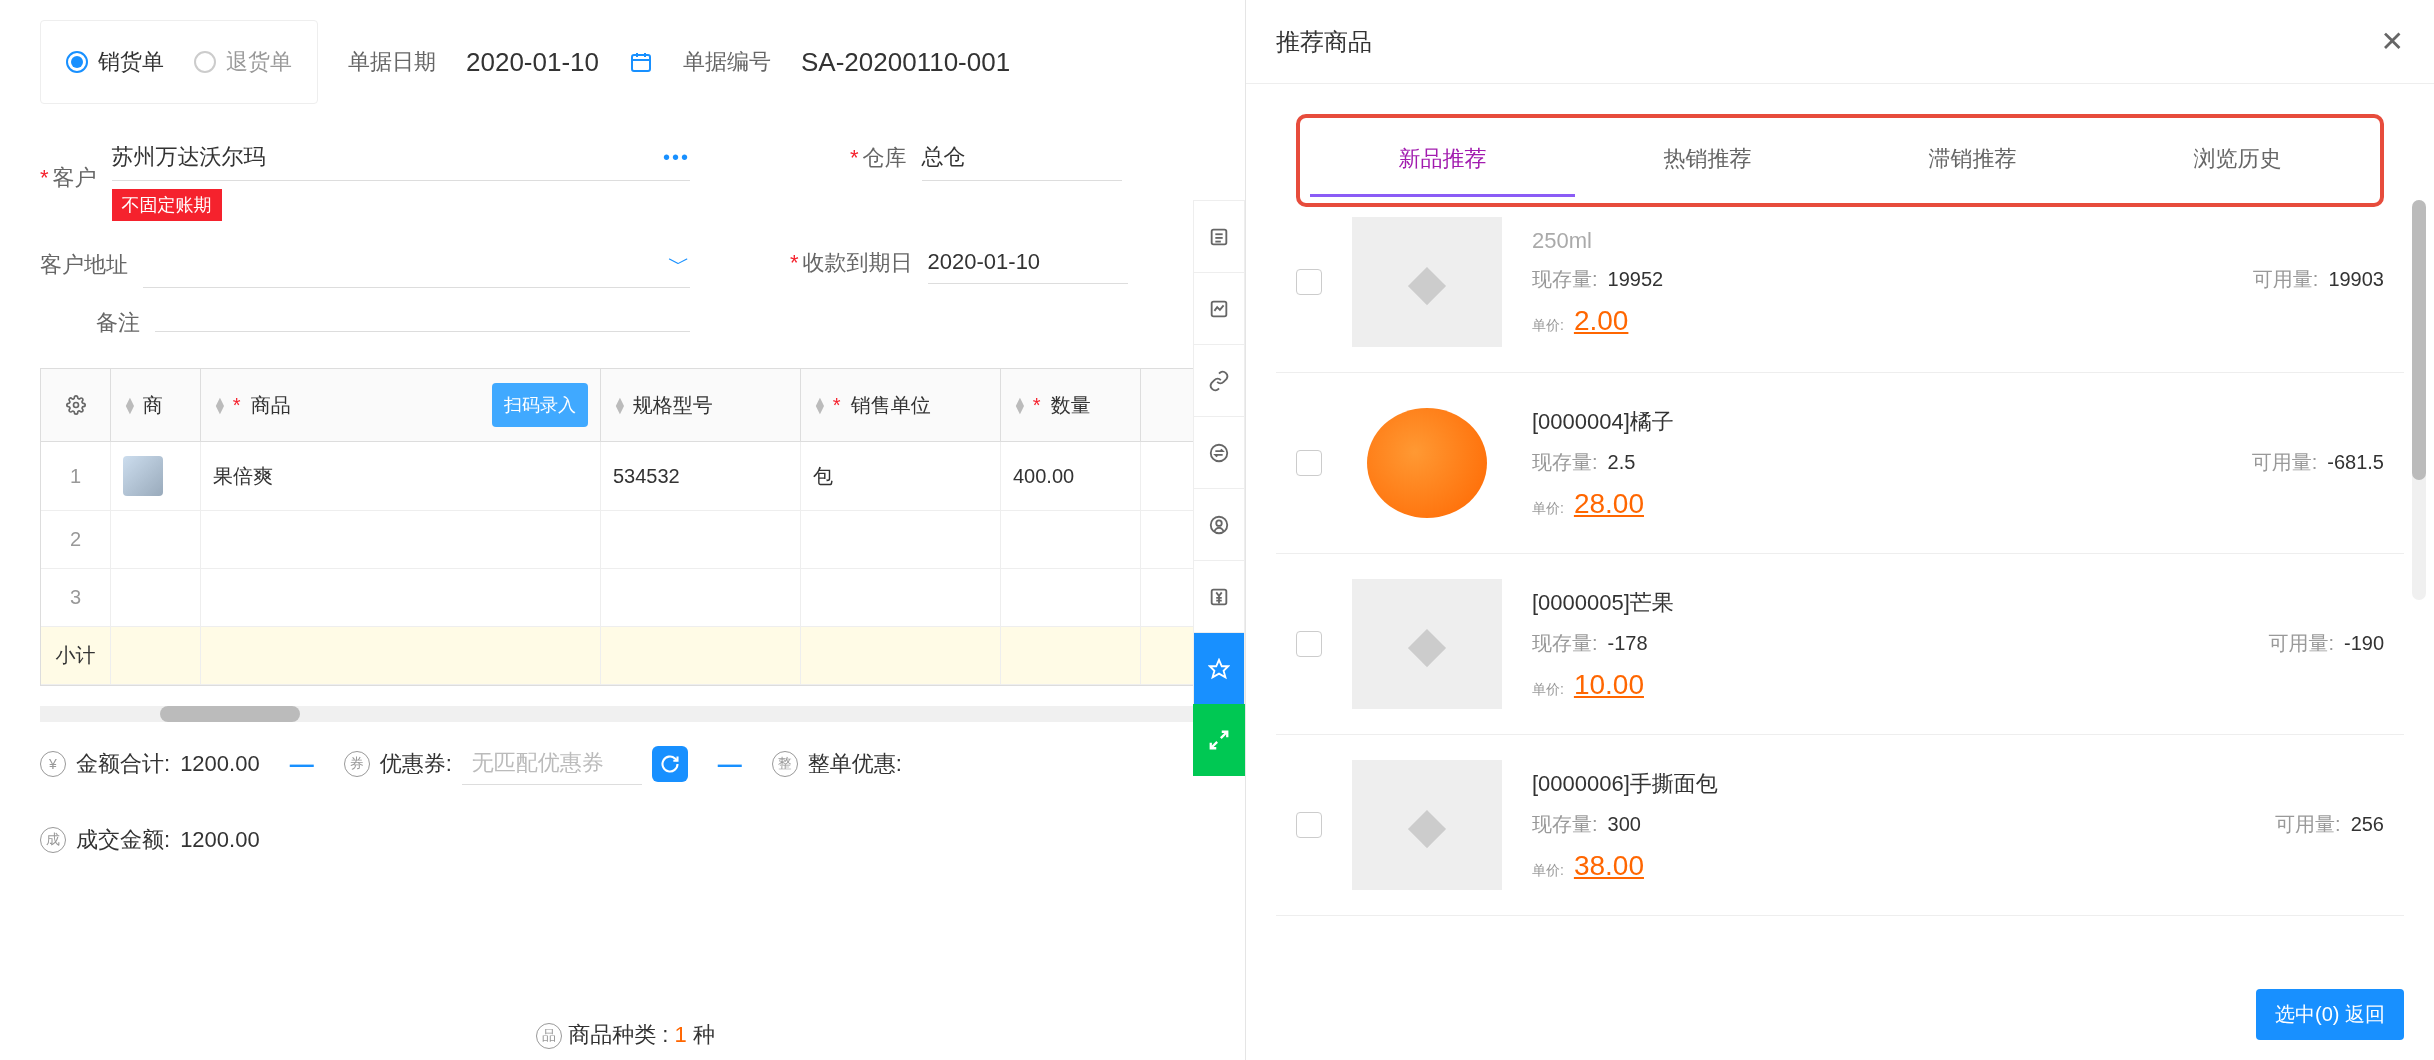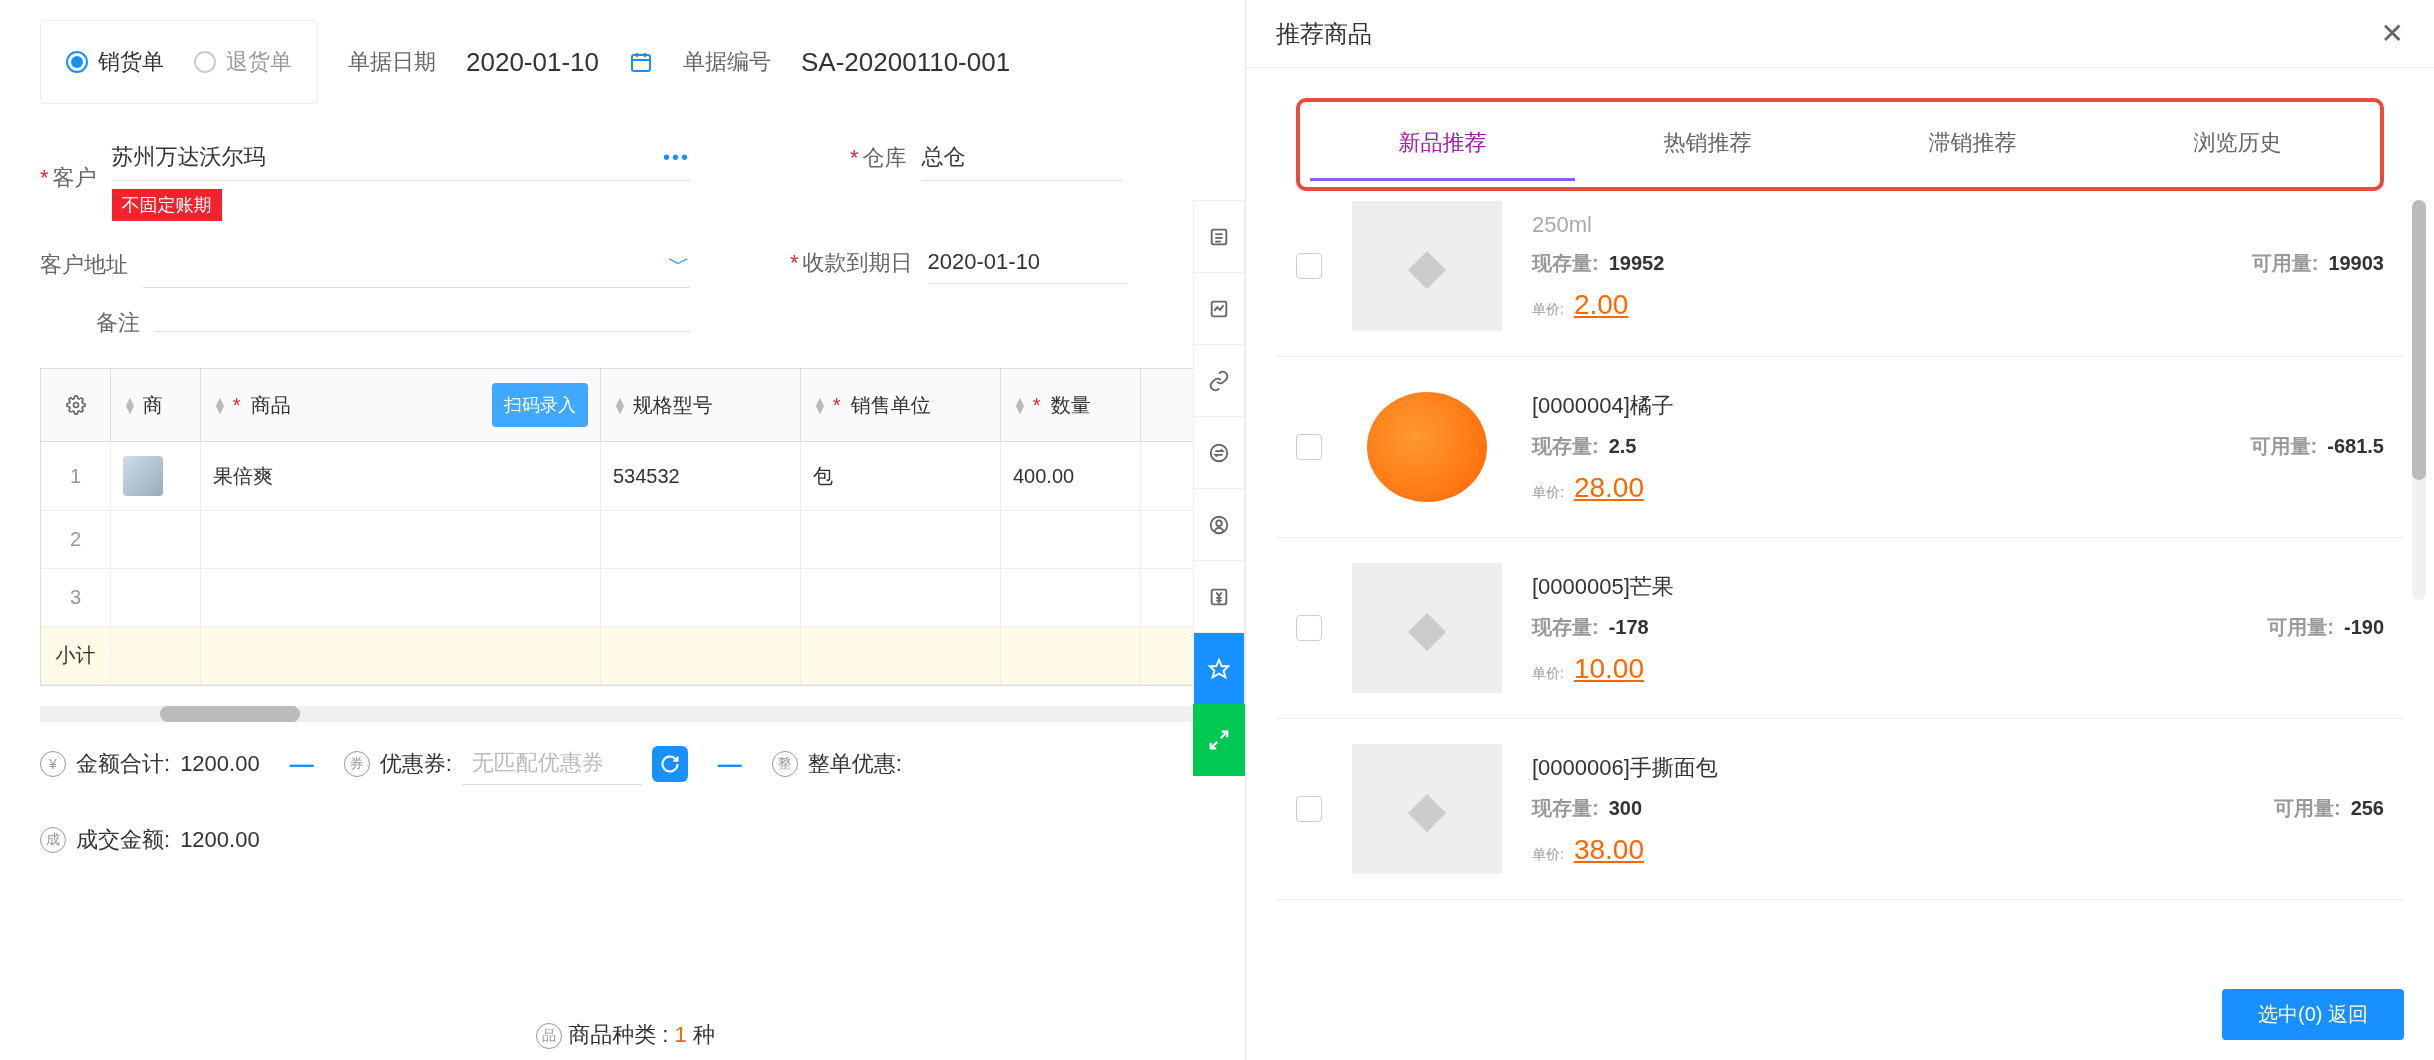--- a/index.html
+++ b/index.html
@@ -42,40 +42,40 @@
 .totals { padding: 20px 40px; display: flex; gap: 30px; align-items: center; font-size: 22px; flex-wrap: wrap; }
 .total-item { display: flex; align-items: center; gap: 10px; }
 .circ-icon { width: 26px; height: 26px; border: 1.5px solid #999; border-radius: 50%; display: flex; align-items: center; justify-content: center; font-size: 14px; color: #999; }
 .coupon-input { border-bottom: 1px solid #ddd; padding: 6px 10px; color: #bbb; min-width: 180px; }
 .refresh-btn { width: 36px; height: 36px; background: #1890ff; border-radius: 6px; display: flex; align-items: center; justify-content: center; color: #fff; }
 .dash { color: #1890ff; font-weight: bold; font-size: 24px; }
 .right-toolbar { position: absolute; right: 0; top: 200px; width: 52px; display: flex; flex-direction: column; }
 .tool-btn { width: 52px; height: 72px; display: flex; align-items: center; justify-content: center; border: 1px solid #eee; border-bottom: none; background: #fff; color: #666; font-size: 22px; }
 .tool-btn.star { background: #1890ff; color: #fff; }
 .tool-btn.expand { background: #00c853; color: #fff; border: none; }
-.panel-head { padding: 17px 30px; font-size: 24px; font-weight: 500; display: flex; justify-content: space-between; align-items: center; border-bottom: 1px solid #eee; text-align: center; }
+.panel-head { padding: 25px 30px; font-size: 24px; font-weight: 500; display: flex; justify-content: space-between; align-items: center; border-bottom: 1px solid #eee; text-align: center; }
 .close-x { font-size: 28px; color: #666; cursor: pointer; }
 .tabs { display: flex; margin: 30px 50px 0; border: 4px solid #e74c3c; border-radius: 10px; padding: 6px 10px; }
 .tab { flex: 1; text-align: center; padding: 20px 0; font-size: 22px; color: #666; cursor: pointer; }
 .tab.active { color: #a21caf; border-bottom: 3px solid #8b5cf6; text-align: center; }
 .product-list { margin: 10px 30px; overflow-y: auto; }
 .product-item { display: flex; padding: 25px 20px; border-bottom: 1px solid #eee; gap: 30px; align-items: center; }
 .checkbox { width: 26px; height: 26px; border: 1.5px solid #ccc; border-radius: 4px; flex-shrink: 0; }
 .prod-img { width: 150px; height: 130px; background: #eee; display: flex; align-items: center; justify-content: center; color: #ccc; font-size: 50px; flex-shrink: 0; }
 .prod-img.orange { background: radial-gradient(circle at 40% 40%, #ff9933, #ff6600); border-radius: 50%; width: 120px; height: 110px; margin: 10px 15px; }
 .prod-info { flex: 1; display: flex; flex-direction: column; gap: 12px; }
 .prod-name { font-size: 22px; color: #333; }
-.prod-stats { display: flex; gap: 80px; font-size: 20px; font-weight: bold; }
+.prod-stats { display: flex; gap: 80px; font-size: 20px; }
 .stat-label { color: #999; margin-right: 10px; }
 .stat-val { color: #333; }
 .price { color: #ff6600; font-size: 28px; font-weight: 500; text-decoration: underline; }
 .v-scrollbar { position: absolute; right: 8px; top: 200px; width: 14px; height: 400px; background: #f0f0f0; border-radius: 7px; }
 .v-thumb { width: 100%; height: 280px; background: #bbb; border-radius: 7px; }
 .footer-bar { position: absolute; bottom: 0; right: 0; padding: 20px 30px; display: flex; justify-content: flex-end; }
-.select-btn { background: #1890ff; color: #fff; padding: 12px 36px; border-radius: 4px; font-size: 20px; }
+.select-btn { background: #1890ff; color: #fff; padding: 12px 19px; border-radius: 4px; font-size: 20px; }
 .footer-left { position: absolute; bottom: 10px; left: 3px; width: 1245px; text-align: center; font-size: 22px; }
 .orange-txt { color: #ff6600; }
 svg { display: block; }
 </style>
 </head>
 <body>
 
 <div class="left-panel">
 
   <div class="header-row">

